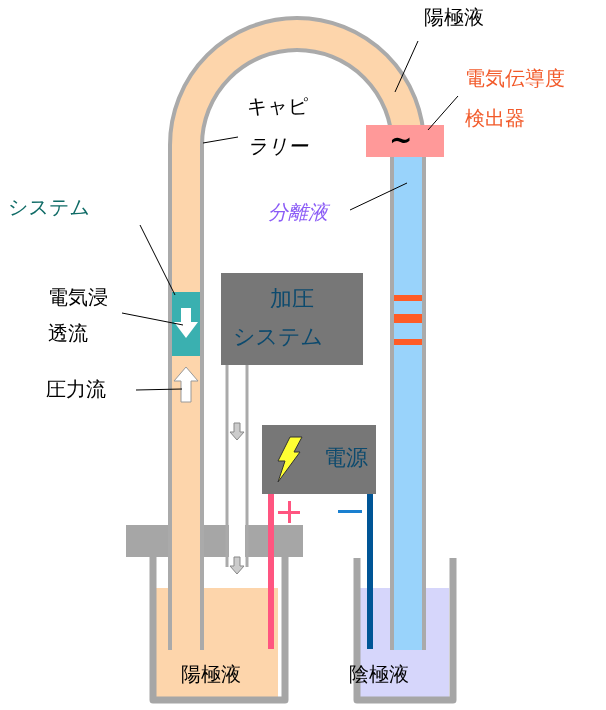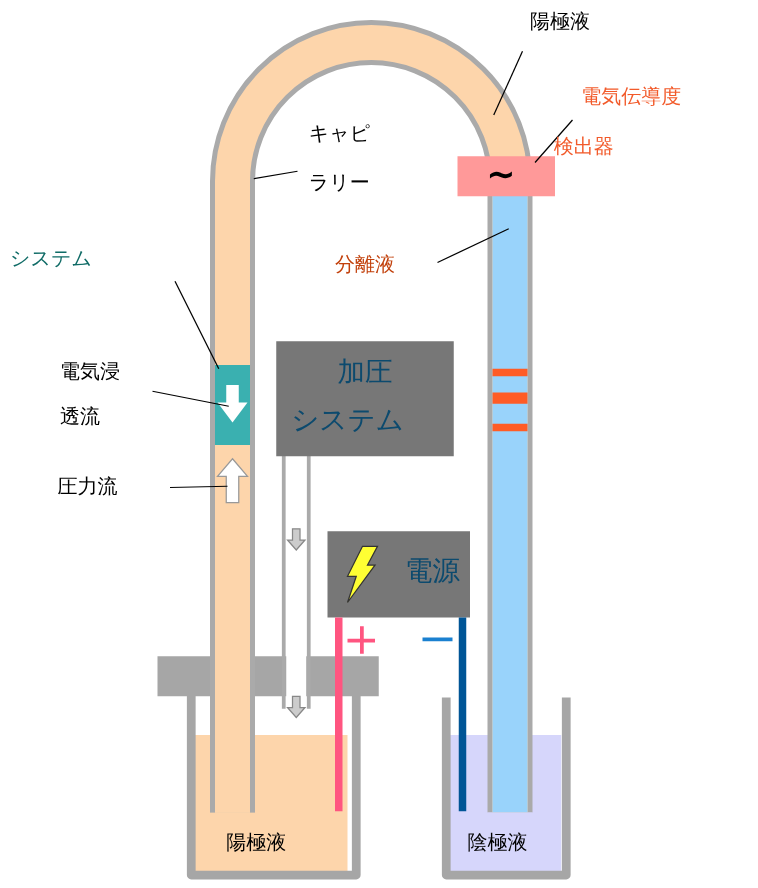--- a/index.html
+++ b/index.html
@@ -1,21 +1,21 @@
 <!DOCTYPE html>
 <html><head>
 <meta charset="utf-8">
 <style>
   html, body { margin: 0; padding: 0; background: #ffffff; }
   body { width: 606px; height: 710px; position: relative; overflow: hidden; font-family: "DejaVu Sans", "Liberation Sans", sans-serif; }
   svg { position: absolute; left: 0; top: 0; }
-  .lbl { position: absolute; font-size: 16px; line-height: 30px; white-space: nowrap; color: #000; }
+  .lbl { position: absolute; font-size: 20px; line-height: 30px; white-space: nowrap; color: #000; }
   .teal { color: #0f6b66; }
   .orange { color: #f25a2a; font-family: Liberation Serif, serif; }
-  .blue { color: #c2410c; }
+  .blue { color: #8b5cf6; font-style: italic; }
   .box-text { position: absolute; text-align: center; color: #0c4a6e; font-size: 22px; line-height: 32px; }
 </style>
 </head>
 <body>
 
 <svg width="606" height="710" viewBox="0 0 606 710">
 
   <rect x="153" y="588" width="125" height="110" fill="#fdd5ab"></rect>
 
   <path d="M153 555 L153 700 L285 700 L285 555" fill="none" stroke="#a6a6a6" stroke-width="7" stroke-linejoin="round"></path>
@@ -70,27 +70,27 @@
   <line x1="203" y1="143" x2="238" y2="137" stroke="#000" stroke-width="1"></line>
   <line x1="418" y1="41" x2="395" y2="92" stroke="#000" stroke-width="1"></line>
   <line x1="428" y1="130" x2="458" y2="96" stroke="#000" stroke-width="1"></line>
   <line x1="350" y1="210" x2="407" y2="183" stroke="#000" stroke-width="1"></line>
   <line x1="140" y1="225" x2="175" y2="295" stroke="#000" stroke-width="1"></line>
   <line x1="122" y1="313" x2="183" y2="325" stroke="#000" stroke-width="1"></line>
   <line x1="136" y1="390" x2="182" y2="389" stroke="#000" stroke-width="1"></line>
 </svg>
 
 <div class="lbl" style="left:247px;top:93px;font-family:Liberation Mono, monospace;">キャピ</div>
-<div class="lbl" style="left:247px;top:131px;">ラリー</div>
+<div class="lbl" style="left:247px;top:131px;font-style:italic;">ラリー</div>
 <div class="lbl" style="left:424px;top:2px;">陽極液</div>
 <div class="lbl orange" style="left:465px;top:63px;">電気伝導度</div>
-<div class="lbl orange" style="left:443px;top:103px;">検出器</div>
+<div class="lbl orange" style="left:465px;top:103px;">検出器</div>
 <div class="lbl" style="left:389px;top:125px;font-size:28px;font-weight:bold;">~</div>
 <div class="lbl blue" style="left:268px;top:197px;">分離液</div>
 <div class="lbl teal" style="left:8px;top:192px;">システム</div>
 <div class="lbl" style="left:48px;top:282px;">電気浸</div>
 <div class="lbl" style="left:48px;top:318px;">透流</div>
-<div class="lbl" style="left:46px;top:374px;">圧力流</div>
+<div class="lbl" style="left:46px;top:374px;font-family:Liberation Serif, serif;">圧力流</div>
 <div class="box-text" style="left:221px;top:283px;width:142px;">加圧</div>
 <div class="box-text" style="left:221px;top:321px;width:114px;">システム</div>
 <div class="box-text" style="left:316px;top:442px;width:60px;">電源</div>
 <div class="lbl" style="left:181px;top:659px;">陽極液</div>
-<div class="lbl" style="left:374px;top:659px;">陰極液</div>
+<div class="lbl" style="left:349px;top:659px;">陰極液</div>
 
 </body></html>

